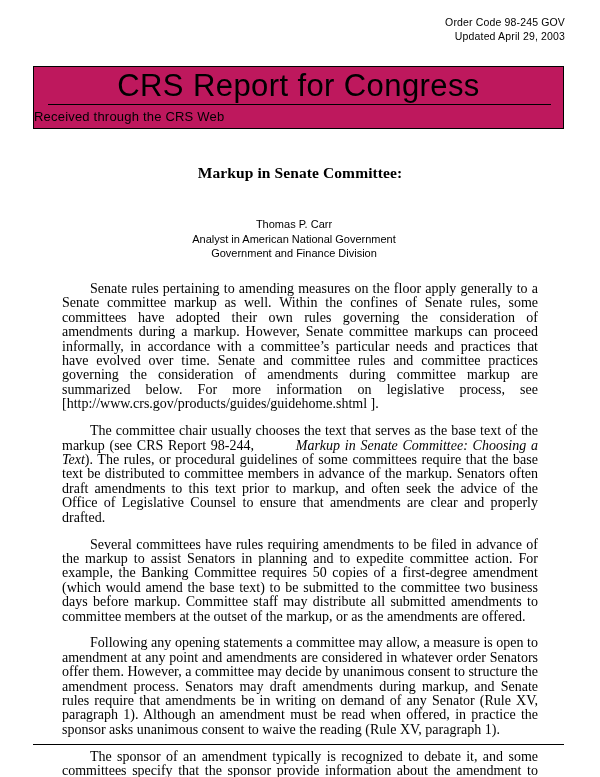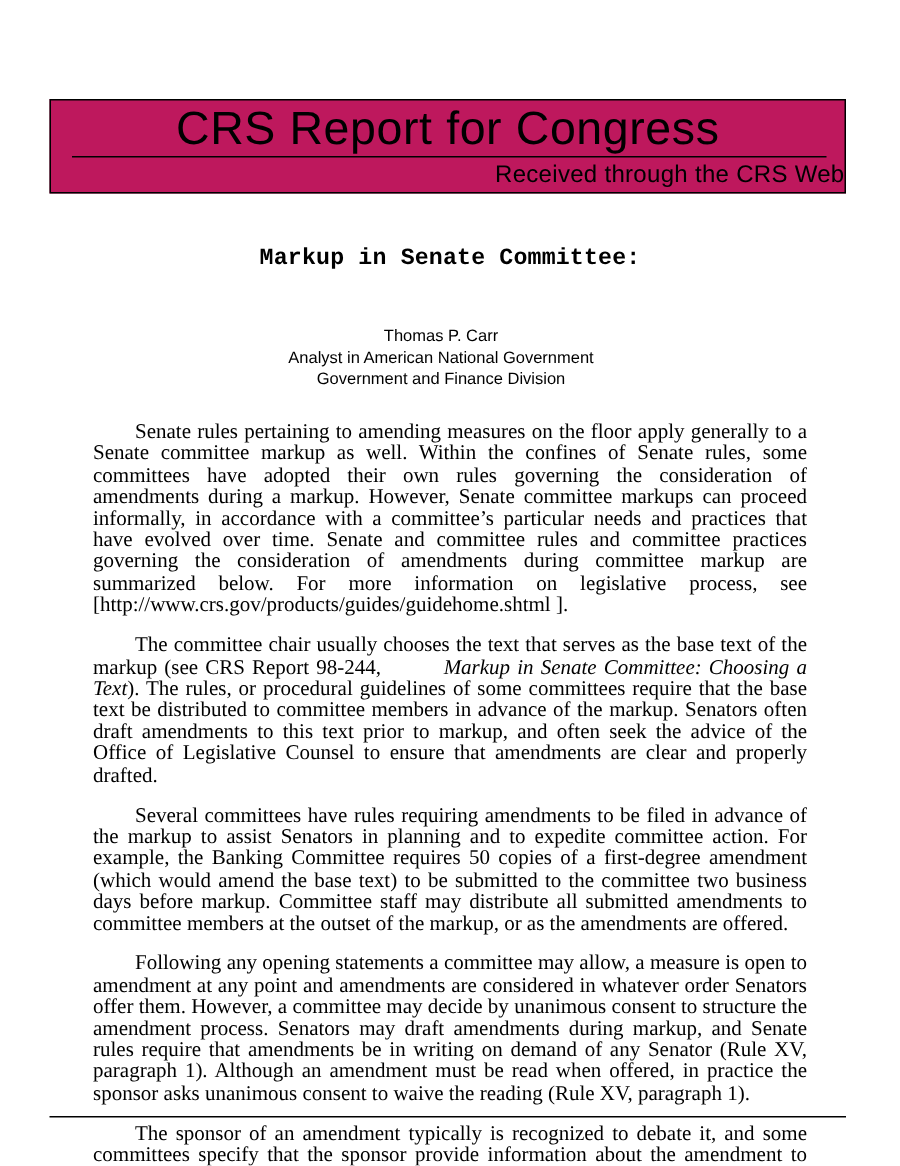--- a/index.html
+++ b/index.html
@@ -67,38 +67,38 @@
     top: 37px;
     width: 503px;
     height: 0;
     border-top: 1.3px solid #000;
   }
   .banner-sub {
     position: absolute;
     left: 0;
     top: 39px;
     width: 100%;
-    text-align: right;
-    font-family: "Liberation Sans", "DejaVu Sans", sans-serif;
-    font-size: 16px;
+    text-align: left;
+    font-family: "Liberation Sans", "DejaVu Sans", sans-serif;
+    font-size: 13px;
     line-height: 21px;
     font-weight: 400;
     letter-spacing: 0.2px;
     color: #000;
     white-space: nowrap;
   }
 
   
   .doc-title {
     position: absolute;
     left: 0;
     top: 162px;
     width: 600px;
     text-align: center;
-    font-family: Liberation Mono, monospace;
+    font-family: Liberation Serif, serif;
     font-weight: bold;
     font-size: 15.5px;
     line-height: 21px;
     letter-spacing: 0.1px;
     color: #000;
   }
   .doc-title .line { display: block; }
 
   
   .author-block {
@@ -158,20 +158,24 @@
     letter-spacing: 0.25px;
     color: #000;
     white-space: nowrap;
   }
 </style>
 </head>
 <body>
 
 <div class="page">
 
+  <div class="order-header">
+    <div>Order Code 98-245 GOV</div>
+    <div>Updated April 29, 2003</div>
+  </div>
 
   <div class="banner">
     <div class="banner-title">CRS Report for Congress</div>
     <div class="banner-rule"></div>
     <div class="banner-sub">Received through the CRS Web</div>
   </div>
 
   <div class="doc-title">
     <span class="line">Markup in Senate Committee:</span>
   </div>

